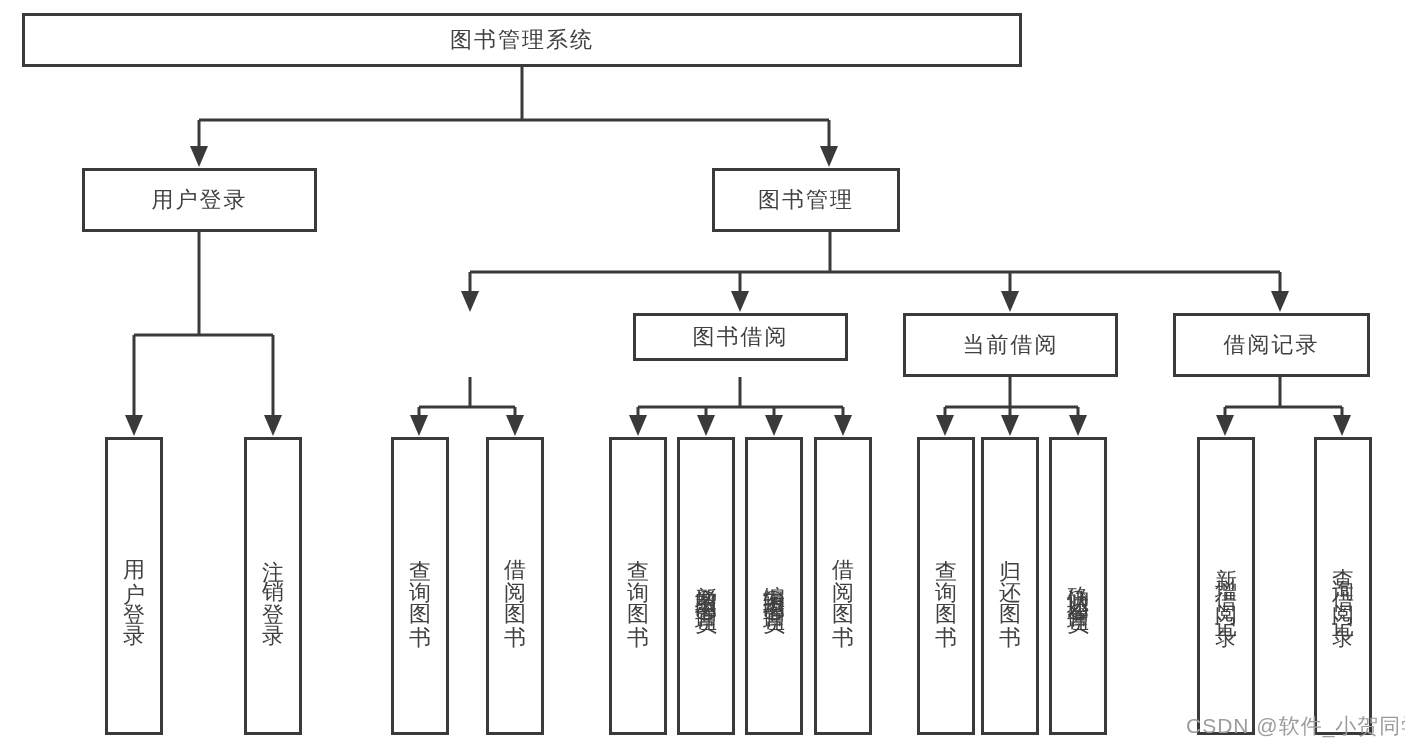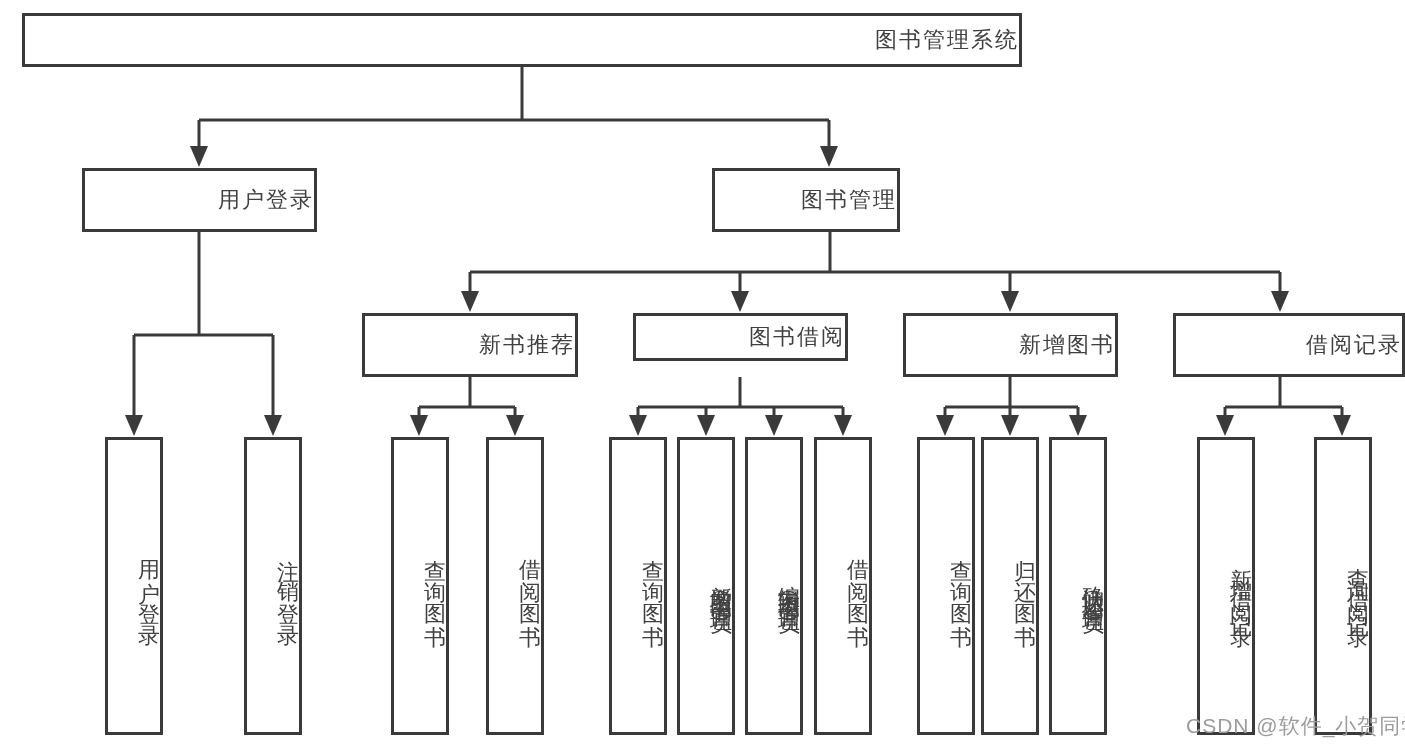--- a/index.html
+++ b/index.html
@@ -9,39 +9,39 @@
     background:#ffffff;
     font-family:"Liberation Sans","DejaVu Sans",sans-serif;
     overflow:hidden;
   }
   .wires{position:absolute;left:0;top:0;}
   .box{
     position:absolute;
     box-sizing:border-box;
     border:3px solid #3a3a3a;
     background:#ffffff;
-    display:flex;align-items:center;justify-content:flex-end;
+    display:flex;align-items:center;justify-content:center;
     color:#404040;
   }
   .hlabel{font-size:22px;letter-spacing:2px;color:#404040;white-space:nowrap;}
   .leaf span{
     writing-mode:vertical-rl;
     text-orientation:mixed;
     font-size:22px;
     color:#404040;
     line-height:1;
   }
   
   .b-root{left:22px;top:13px;width:1000px;height:54px}
   .b-userlogin{left:82px;top:168px;width:235px;height:64px}
   .b-bookmgmt{left:712px;top:168px;width:188px;height:64px}
   .b-newbook{left:362px;top:313px;width:216px;height:64px}
   .b-borrow{left:633px;top:313px;width:215px;height:48px}
   .b-current{left:903px;top:313px;width:215px;height:64px}
-  .b-records{left:1173px;top:313px;width:232px;height:64px}
+  .b-records{left:1173px;top:313px;width:197px;height:64px}
   .leaf{top:437px;width:58px;height:298px}
   .l1{left:105px}.l2{left:244px}.l3{left:391px}.l4{left:486px}
   .l5{left:609px}.l6{left:677px}.l7{left:745px}.l8{left:814px}
   .l9{left:917px}.l10{left:981px}.l11{left:1049px}
   .l12{left:1197px}.l13{left:1314px}
   .watermark{
     position:absolute;left:1186px;top:712px;
     font-size:21px;color:#9c9c9c;letter-spacing:1px;white-space:nowrap;
   }
 </style>
@@ -102,28 +102,25 @@
     <span class="hlabel">图书管理系统</span>
   </div>
 
   <div class="box b-userlogin">
     <span class="hlabel">用户登录</span>
   </div>
   <div class="box b-bookmgmt">
     <span class="hlabel">图书管理</span>
   </div>
 
-  <div class="box b-newbook">
-    <span class="hlabel">新书推荐</span>
-  </div>
   <div class="box b-borrow">
     <span class="hlabel">图书借阅</span>
   </div>
   <div class="box b-current">
-    <span class="hlabel">新增图书</span>
+    <span class="hlabel">当前借阅</span>
   </div>
   <div class="box b-records">
     <span class="hlabel">借阅记录</span>
   </div>
 
   <div class="box leaf l1">
     <span style="letter-spacing: 22px;">用户登录</span>
   </div>
   <div class="box leaf l2">
     <span style="letter-spacing: 22px;">注销登录</span>

